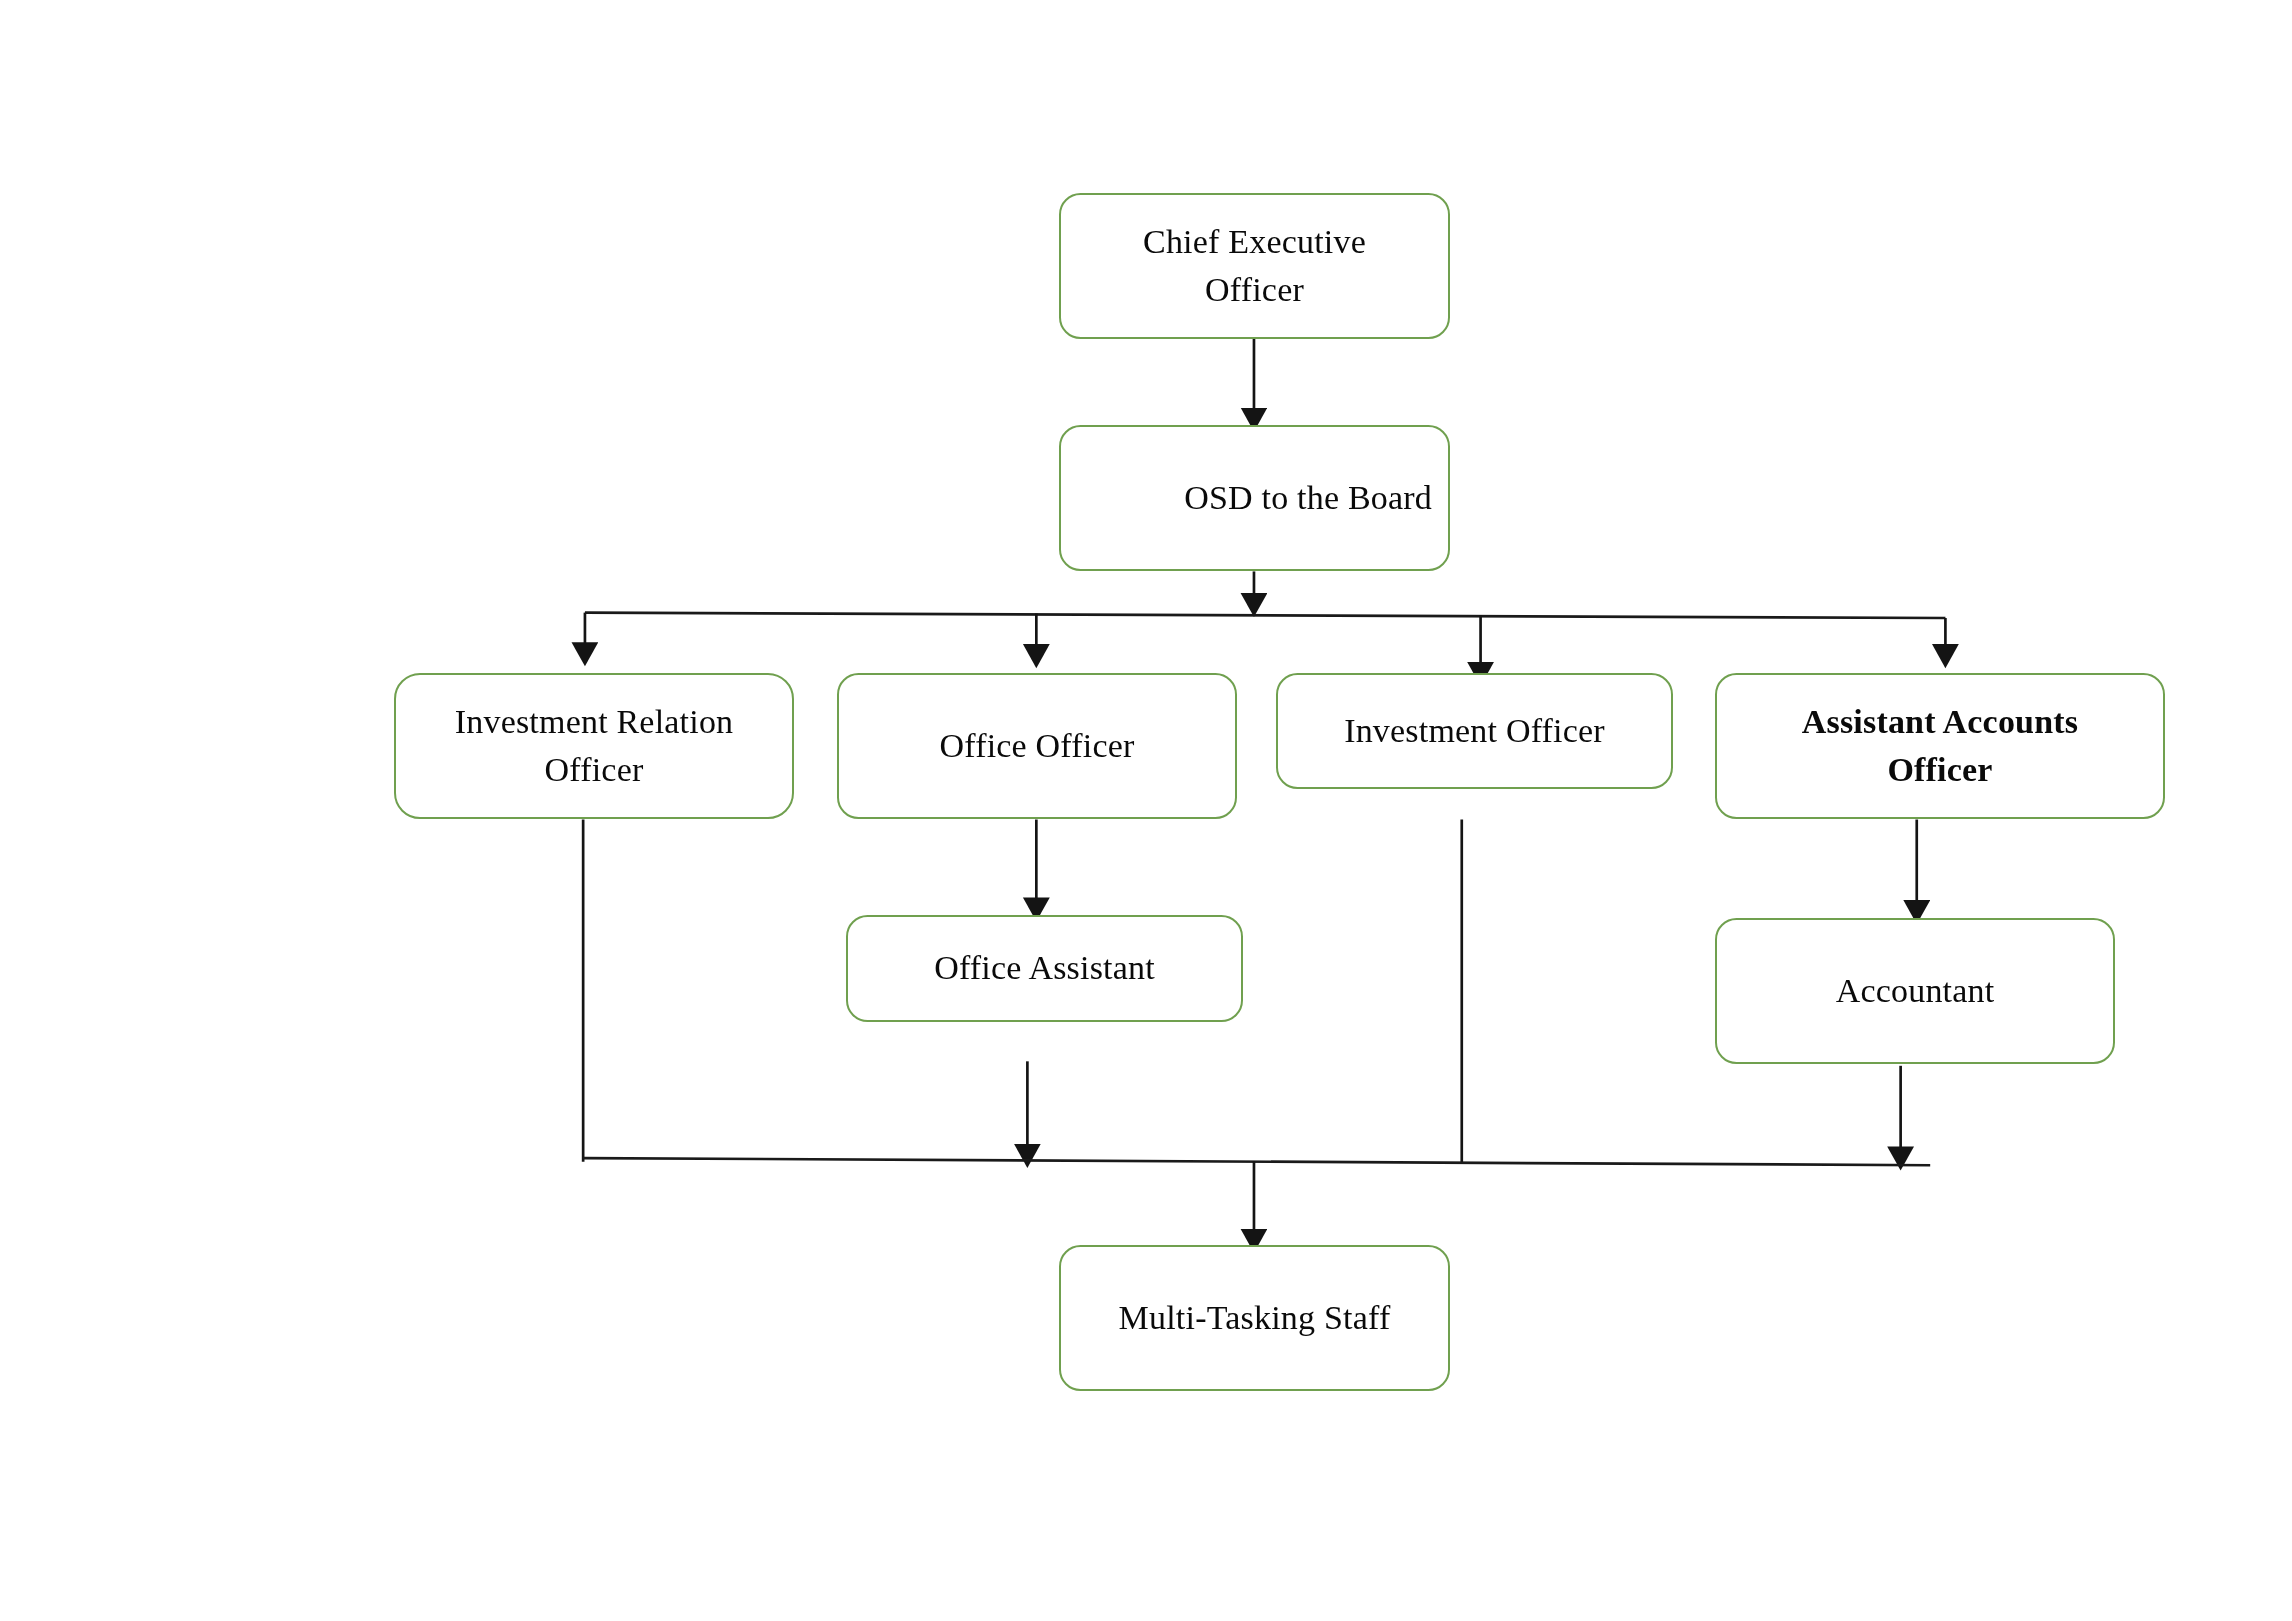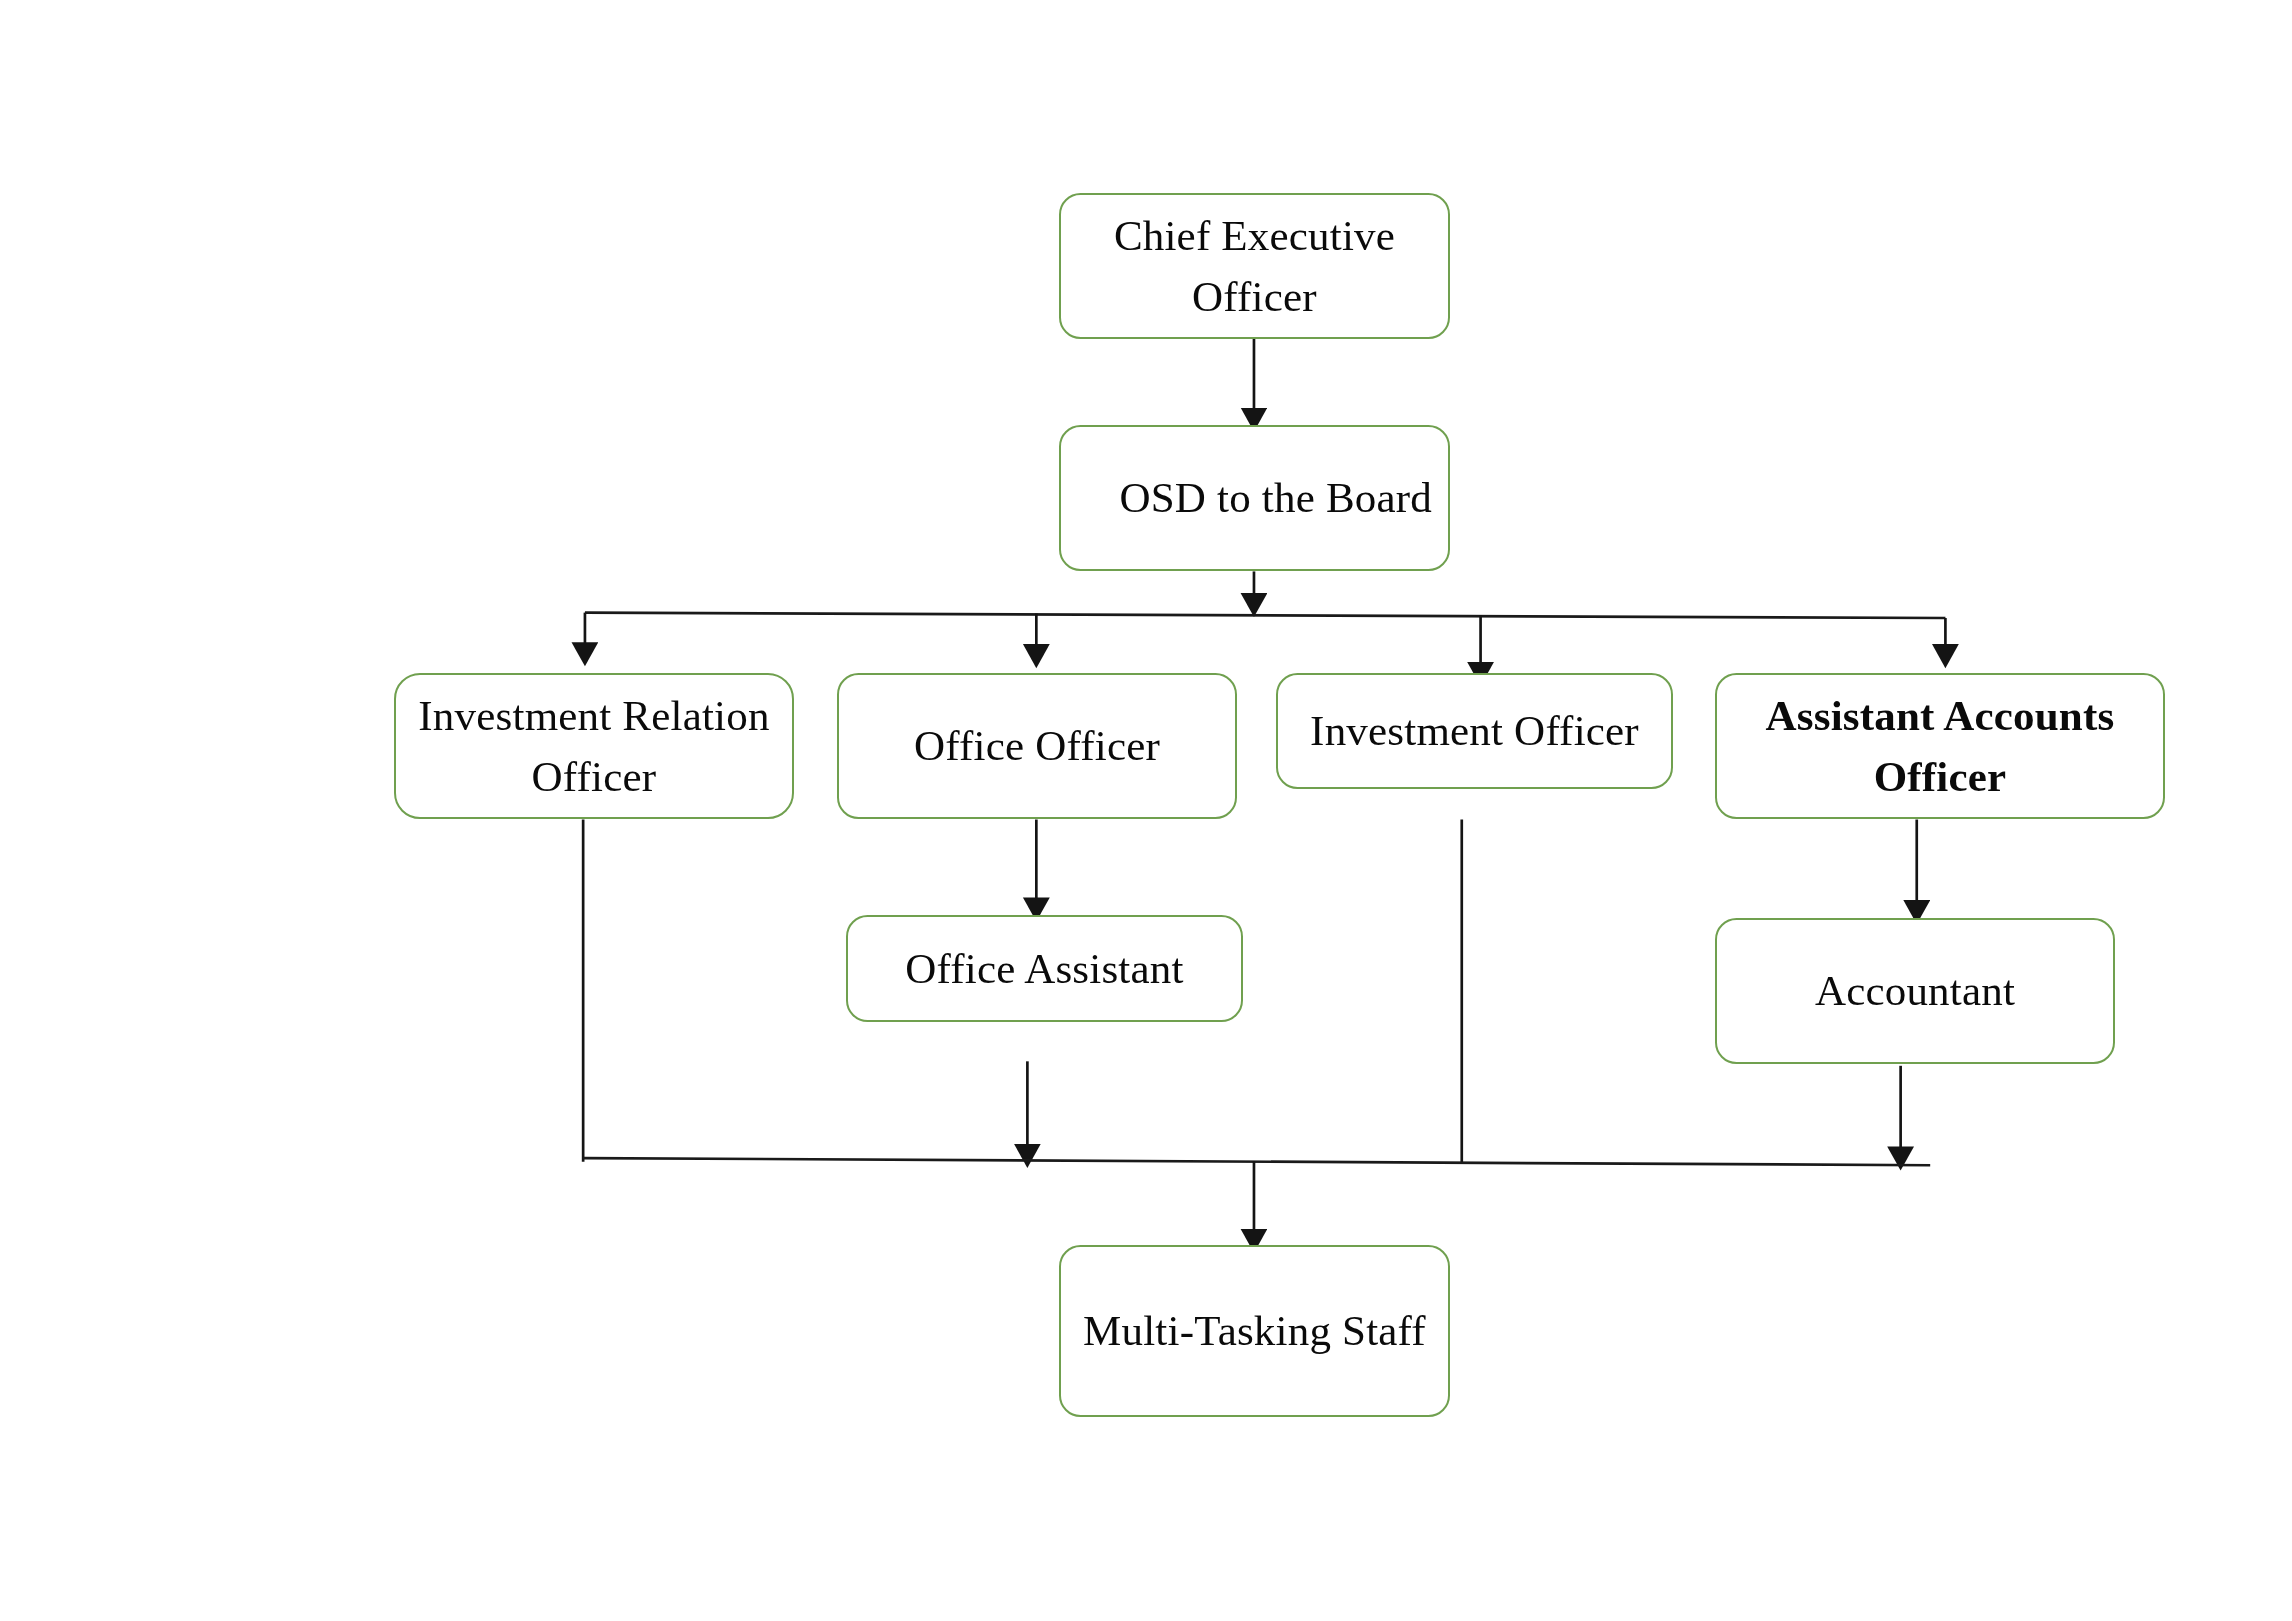--- a/index.html
+++ b/index.html
@@ -28,21 +28,21 @@
     position: absolute;
     box-sizing: border-box;
     background: #ffffff;
     border: 2.7px solid #70a04f;
     border-radius: 21.5px;
     display: flex;
     align-items: center;
     justify-content: center;
     text-align: center;
     color: #0a0a0a;
-    font-size: 43px;
+    font-size: 34px;
     line-height: 1.42;
     letter-spacing: 0.2px;
     z-index: 2;
     white-space: pre-line;
     padding: 0 16px;
   }
   .node-label {
     display: block;
     white-space: pre-line;
   }
@@ -127,18 +127,18 @@
   </div>
 
   <div class="node" style="left:846px; top:915px; width:397px; height:107px;">
     <span class="node-label">Office Assistant</span>
   </div>
 
   <div class="node" style="left:1715px; top:918px; width:400px; height:146px;text-align:center;">
     <span class="node-label">Accountant</span>
   </div>
 
-  <div class="node" style="left:1059px; top:1245px; width:391px; height:172px;">
+  <div class="node" style="left:1059px; top:1245px; width:391px; height:146px;">
     <span class="node-label">Multi-Tasking Staff</span>
   </div>
 
 </div>
 
 
 </body></html>

